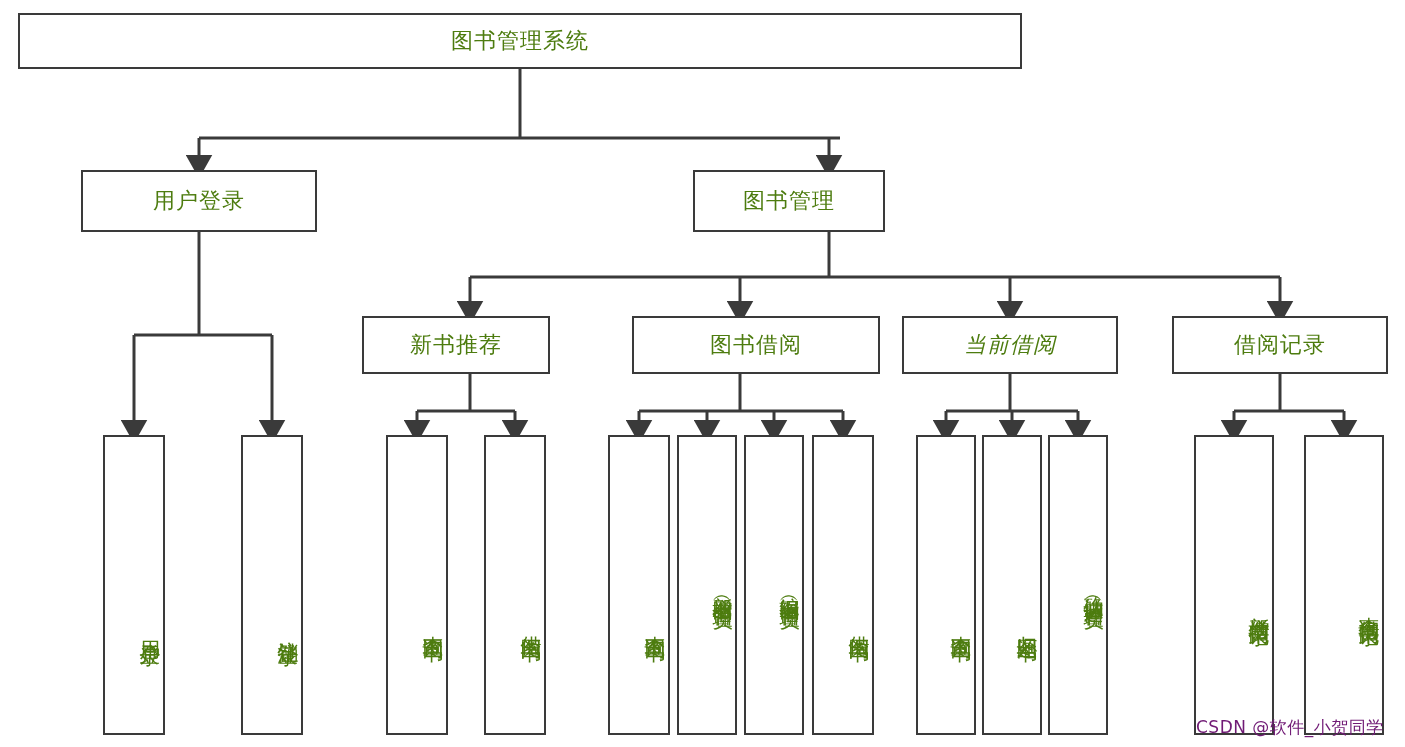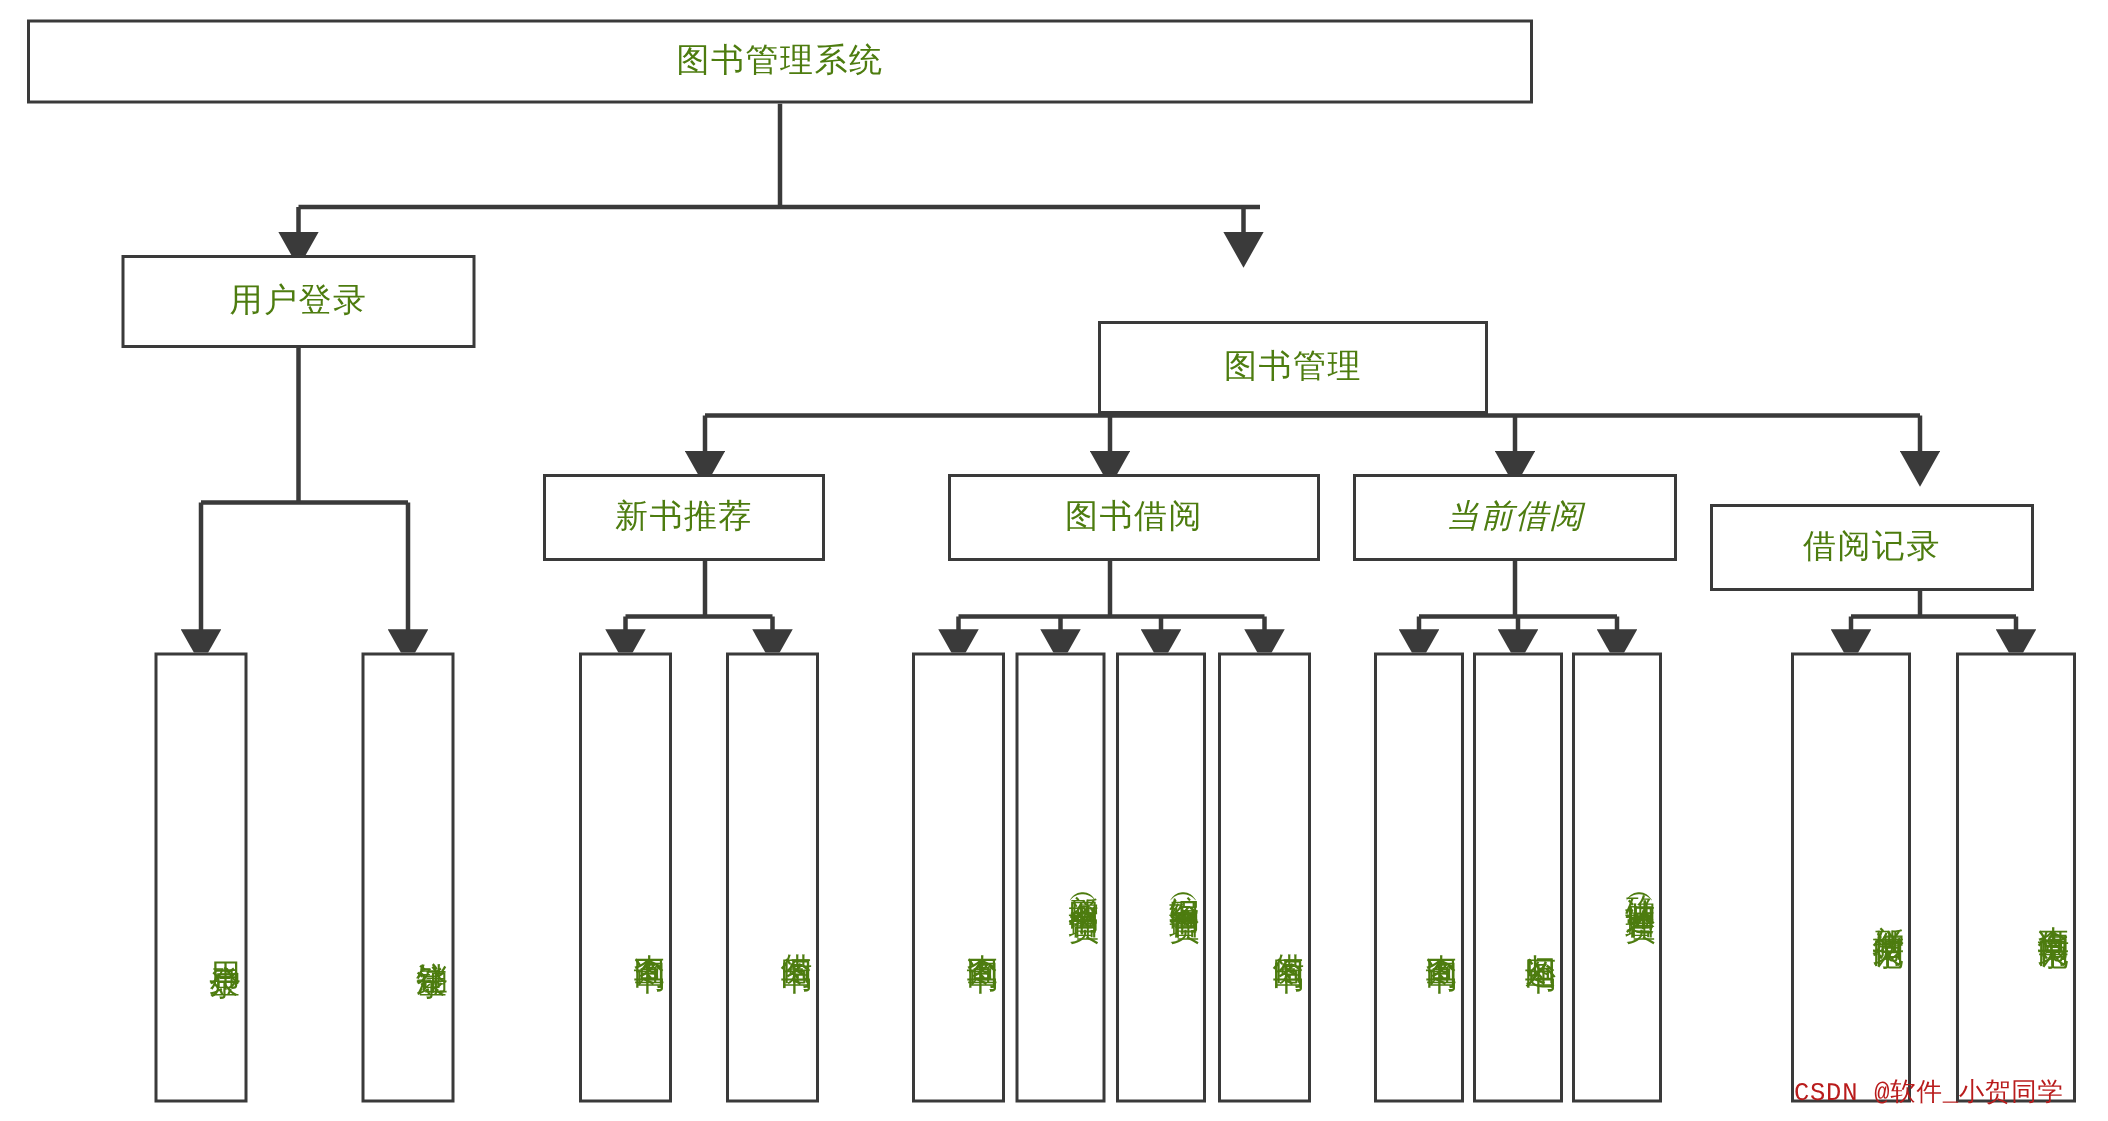--- a/index.html
+++ b/index.html
@@ -51,27 +51,26 @@
     align-items: flex-start;
     justify-content: center;
     padding-top: 14px;
   }
   .node.vert > span {
     writing-mode: vertical-rl;
     text-orientation: upright;
   }
   .watermark {
     position: absolute;
-    color: #b91c1c;
+    color: #701a75;
     font-size: 17px;
     letter-spacing: 0.5px;
     white-space: nowrap;
     z-index: 5;
     user-select: none;
-    font-family: Liberation Mono, monospace;
   }
 </style>
 </head>
 <body>
 
 <div id="canvas">
 
   <svg id="edges" viewBox="0 0 1405 747" xmlns="http://www.w3.org/2000/svg">
     <defs>
       <marker id="arrowhead" markerWidth="9" markerHeight="9" refX="1.5" refY="4.5" orient="auto" markerUnits="strokeWidth">
@@ -122,34 +121,34 @@
     </g>
   </svg>
 
   <div class="node horiz" style="left:18px; top:13px; width:1004px; height:56px;">
     <span>图书管理系统</span>
   </div>
 
   <div class="node horiz" style="left:81px; top:170px; width:236px; height:62px;">
     <span>用户登录</span>
   </div>
-  <div class="node horiz" style="left:732px; top:170px; width:260px; height:62px;margin-top:44px;">
+  <div class="node horiz" style="left:693px; top:170px; width:192px; height:62px;">
     <span>图书管理</span>
   </div>
 
   <div class="node horiz" style="left:362px; top:316px; width:188px; height:58px;">
     <span>新书推荐</span>
   </div>
   <div class="node horiz" style="left:632px; top:316px; width:248px; height:58px;">
     <span>图书借阅</span>
   </div>
   <div class="node horiz" style="left:902px; top:316px; width:216px; height:58px;font-style:italic;">
     <span>当前借阅</span>
   </div>
-  <div class="node horiz" style="left:1140px; top:316px; width:216px; height:58px;margin-top:20px;">
+  <div class="node horiz" style="left:1172px; top:316px; width:216px; height:58px;">
     <span>借阅记录</span>
   </div>
 
   <div class="node vert" style="left:103px; top:435px; width:62px; height:300px; padding-top:86px;">
     <span>用户登录</span>
   </div>
   <div class="node vert" style="left:241px; top:435px; width:62px; height:300px; padding-top:86px;">
     <span>注销登录</span>
   </div>
 

